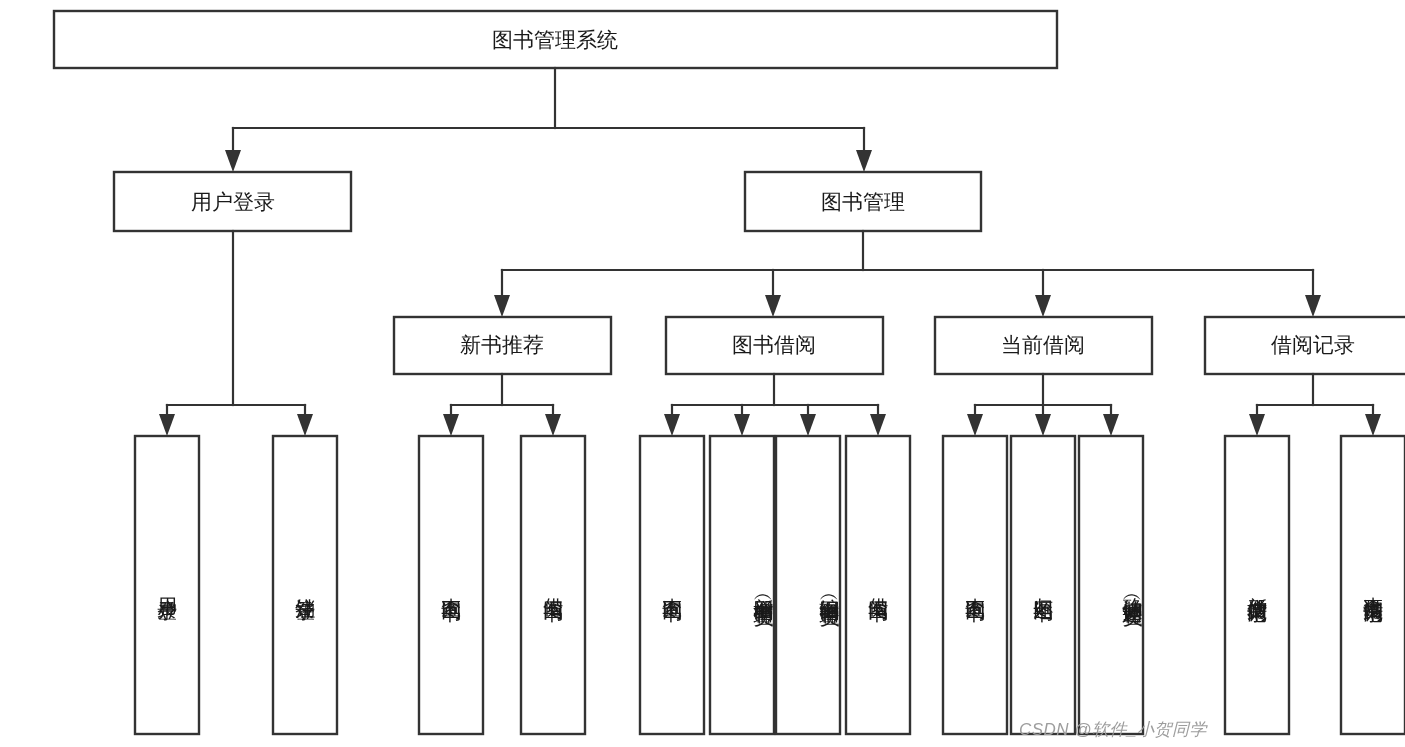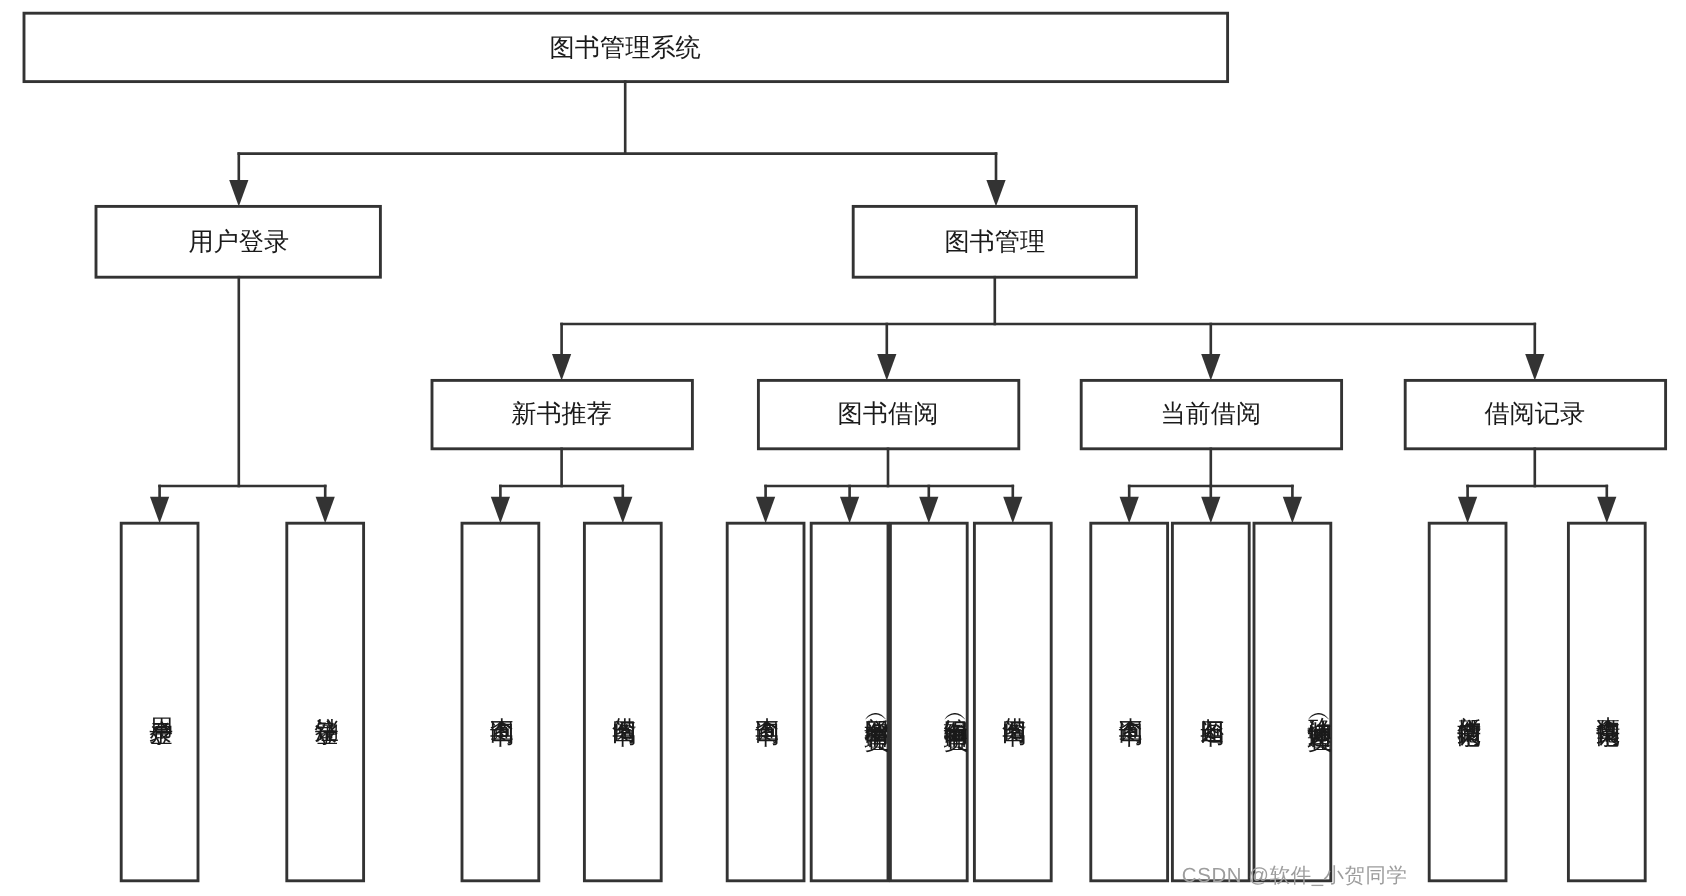--- a/index.html
+++ b/index.html
@@ -11,20 +11,21 @@
     width: 1405px;
     height: 747px;
     font-family: "Liberation Sans", "DejaVu Sans", sans-serif;
     overflow: hidden;
     position: relative;
   }
   #diagram-root {
     position: relative;
     width: 1181px;
     height: 747px;
+    margin-left: 34px;
   }
   svg#diagram-svg {
     position: absolute;
     top: 0;
     left: 0;
     width: 1405px;
     height: 747px;
   }
   .node-box {
     fill: #ffffff;
@@ -66,20 +67,21 @@
   }
   .watermark {
     position: absolute;
     right: 8px;
     bottom: 6px;
     font-family: "Liberation Sans", "DejaVu Sans", sans-serif;
     font-size: 17px;
     color: #9d9d9d;
     white-space: nowrap;
     letter-spacing: 0.5px;
+    font-style: italic;
   }
 </style>
 </head>
 <body>
 
 <div id="diagram-root">
 
   <svg id="diagram-svg" viewBox="0 0 1405 747">
     <defs>
       <marker id="arrow" markerWidth="10" markerHeight="12" refX="1" refY="6" orient="auto" markerUnits="userSpaceOnUse">

